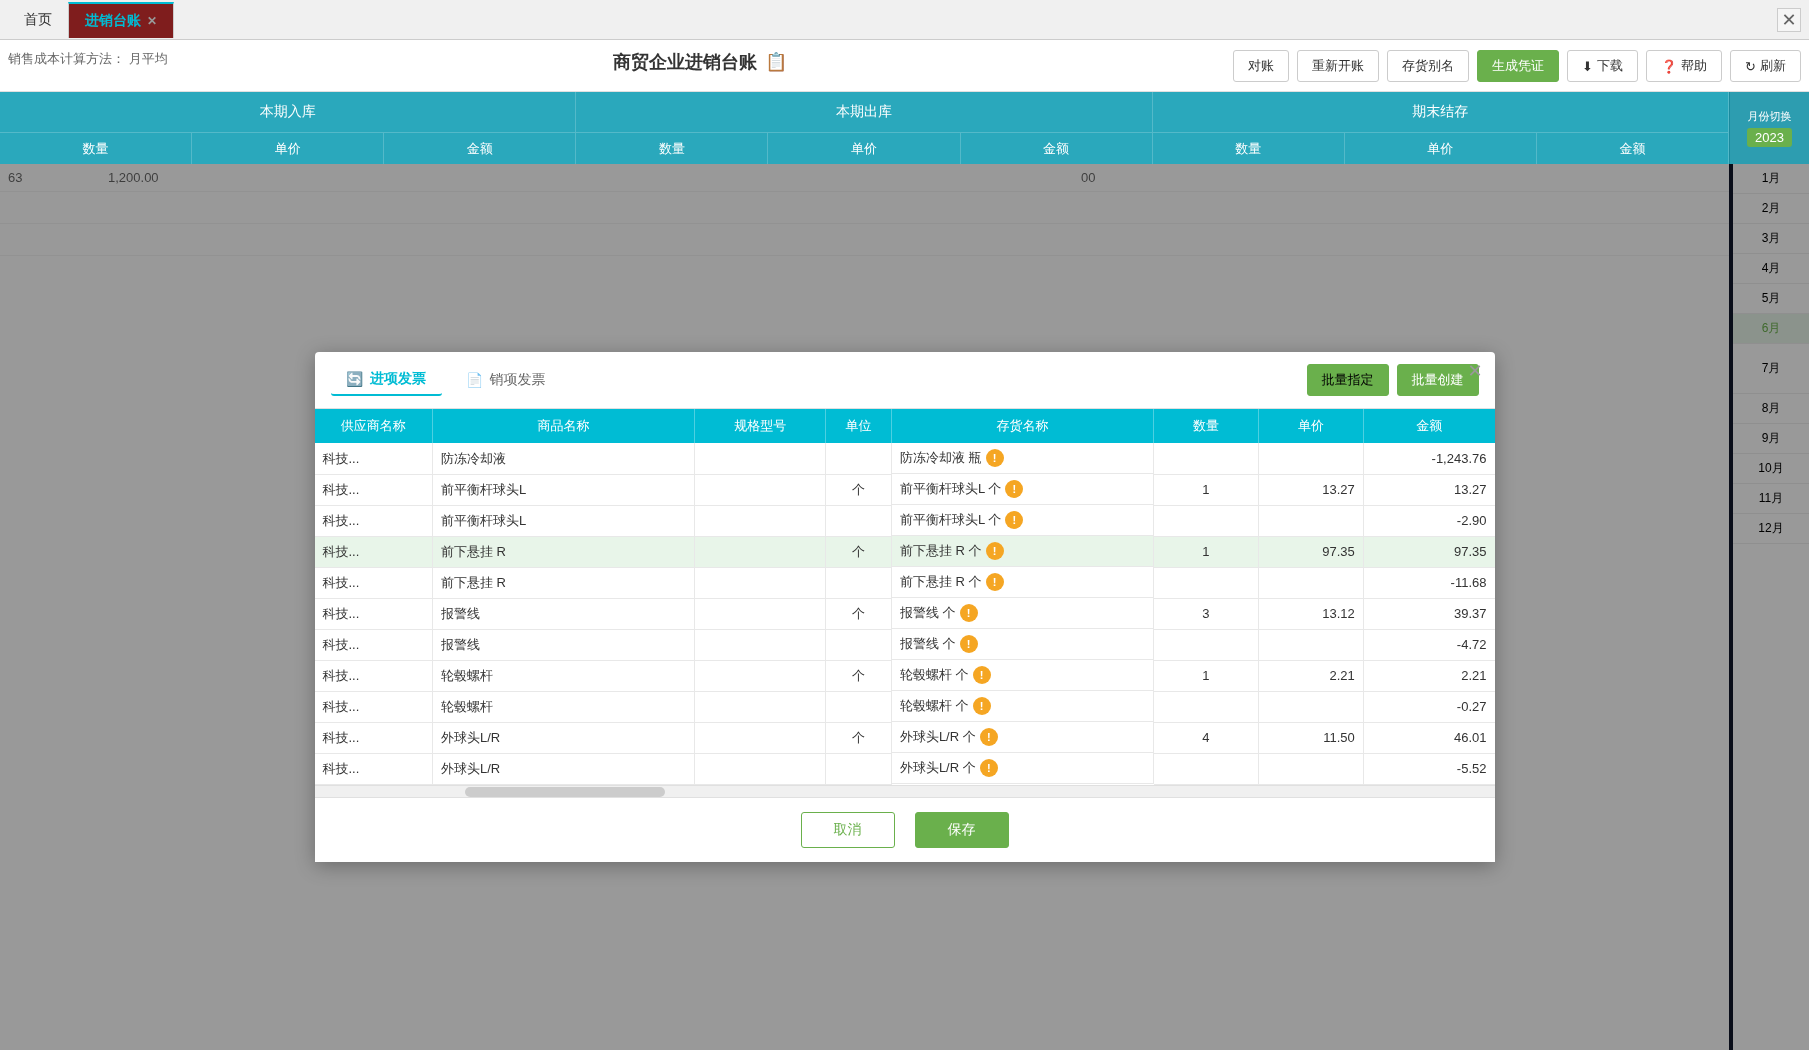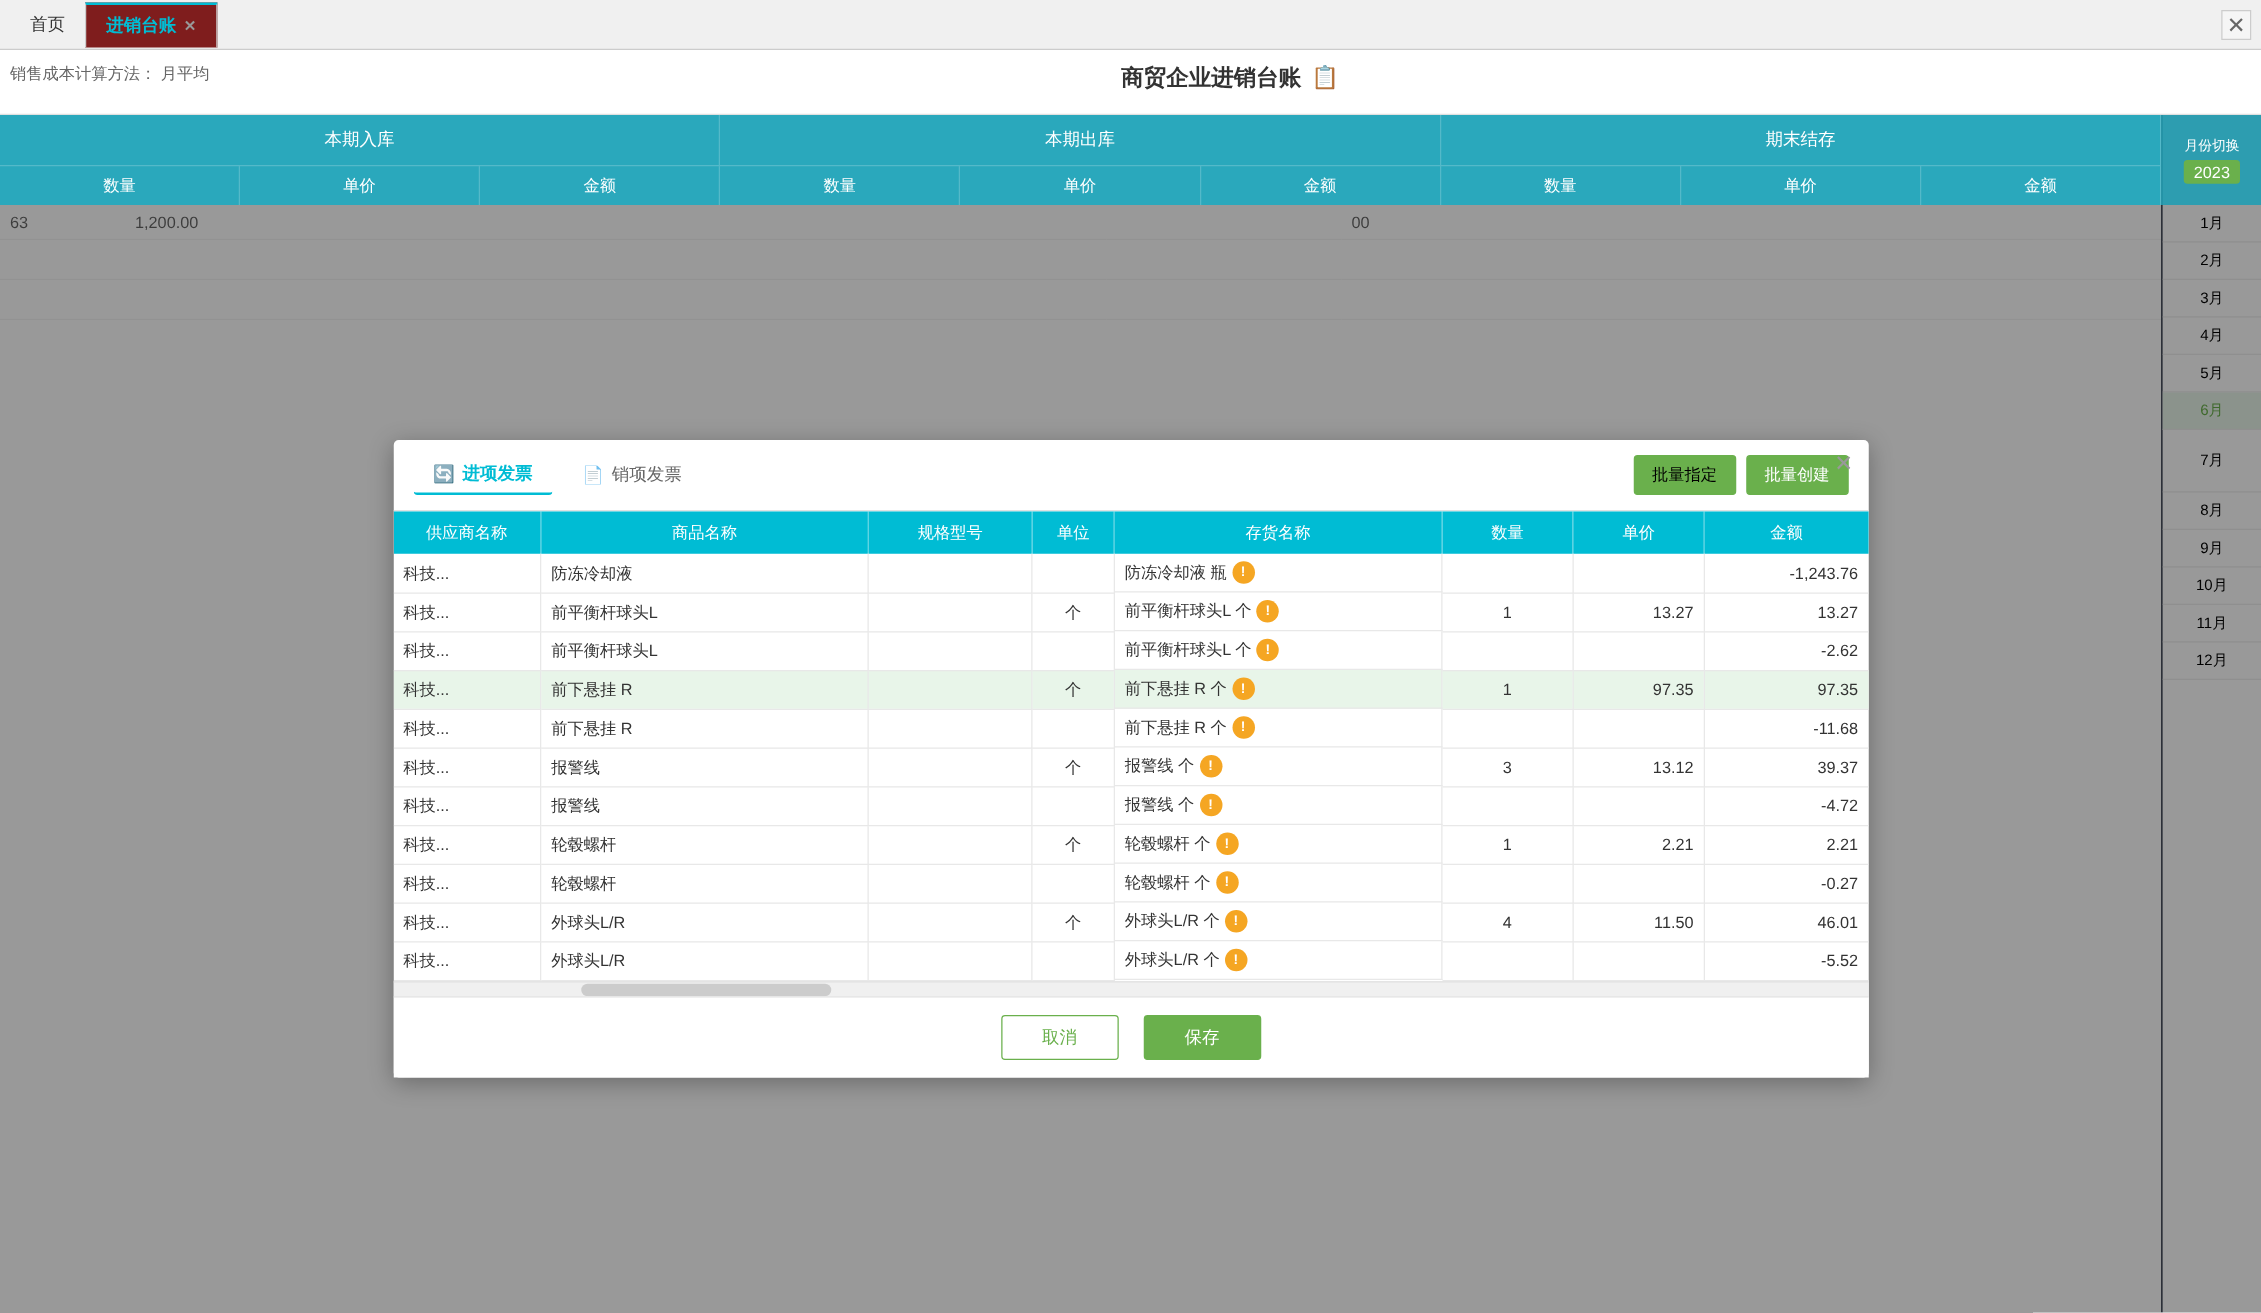--- a/index.html
+++ b/index.html
@@ -154,20 +154,38 @@
 <div class="main-area">
 
   <div class="toolbar">
     <div class="cost-method">
       <span>销售成本计算方法：</span>
       <span>月平均</span>
     </div>
     <div class="toolbar-title">
       <span>商贸企业进销台账</span>
       <span>📋</span>
+    </div>
+    <div class="toolbar-buttons">
+      <button class="btn btn-outline">对账</button>
+      <button class="btn btn-outline">重新开账</button>
+      <button class="btn btn-outline">存货别名</button>
+      <button class="btn btn-primary">生成凭证</button>
+      <button class="btn btn-outline btn-icon">
+        <span>⬇</span>
+        <span>下载</span>
+      </button>
+      <button class="btn btn-outline btn-icon">
+        <span>❓</span>
+        <span>帮助</span>
+      </button>
+      <button class="btn btn-outline btn-icon">
+        <span>↻</span>
+        <span>刷新</span>
+      </button>
     </div>
   </div>
 
   <div style="position: relative;">
     <div class="bg-top-header" style="margin-right: 80px;">
       <div class="bg-top-cell">
         <span>本期入库</span>
       </div>
       <div class="bg-top-cell">
         <span>本期出库</span>
@@ -227,21 +245,21 @@
           <tr>
             <td colspan="6" style="padding: 6px 8px; border-bottom: 1px solid #eee; height: 32px;"></td>
           </tr>
           <tr>
             <td colspan="6" style="padding: 6px 8px; border-bottom: 1px solid #eee; height: 32px;"></td>
           </tr>
         </tbody>
       </table>
     </div>
 
-    <div style="position: absolute; right: 0; top: 0; width: 80px; background: #fff; border-left: 1px solid #0f172a; height: 100%; overflow-y: auto;">
+    <div style="position: absolute; right: 0; top: 0; width: 80px; background: #fff; border-left: 4px solid #0f172a; height: 100%; overflow-y: auto;">
       <div id="month-list">
           <div style="padding: 6px 8px; font-size: 12px; text-align: center; border-bottom: 1px solid rgb(238, 238, 238); cursor: pointer;">1月</div>
           <div style="padding: 6px 8px; font-size: 12px; text-align: center; border-bottom: 1px solid rgb(238, 238, 238); cursor: pointer;">2月</div>
           <div style="padding: 6px 8px; font-size: 12px; text-align: center; border-bottom: 1px solid rgb(238, 238, 238); cursor: pointer;">3月</div>
           <div style="padding: 6px 8px; font-size: 12px; text-align: center; border-bottom: 1px solid rgb(238, 238, 238); cursor: pointer;">4月</div>
           <div style="padding: 6px 8px; font-size: 12px; text-align: center; border-bottom: 1px solid rgb(238, 238, 238); cursor: pointer;">5月</div>
           <div style="padding: 6px 8px; font-size: 12px; text-align: center; border-bottom: 1px solid rgb(238, 238, 238); cursor: pointer; background: rgb(232, 245, 233); color: rgb(106, 176, 76);">6月</div>
           <div style="padding: 16px 8px; font-size: 12px; text-align: center; border-bottom: 1px solid rgb(238, 238, 238); cursor: pointer;">7月</div>
           <div style="padding: 6px 8px; font-size: 12px; text-align: center; border-bottom: 1px solid rgb(238, 238, 238); cursor: pointer;">8月</div>
           <div style="padding: 6px 8px; font-size: 12px; text-align: center; border-bottom: 1px solid rgb(238, 238, 238); cursor: pointer;">9月</div>
@@ -315,21 +333,21 @@
                   <td>科技...</td>
                   <td>前平衡杆球头L</td>
                   <td class="center"></td>
                   <td class="center"></td>
                   <td class="center" style="display: flex; align-items: center; gap: 4px;">
                     <span>前平衡杆球头L 个</span>
                     <span class="warning-icon">!</span>
                   </td>
                   <td class="center"></td>
                   <td class="right"></td>
-                  <td class="right">-2.62</td>
+                  <td class="right">-2.90</td>
                 </tr>
                 <tr class="highlighted">
                   <td>科技...</td>
                   <td>前下悬挂 R</td>
                   <td class="center"></td>
                   <td class="center">个</td>
                   <td class="center" style="display: flex; align-items: center; gap: 4px;">
                     <span>前下悬挂 R 个</span>
                     <span class="warning-icon">!</span>
                   </td>

